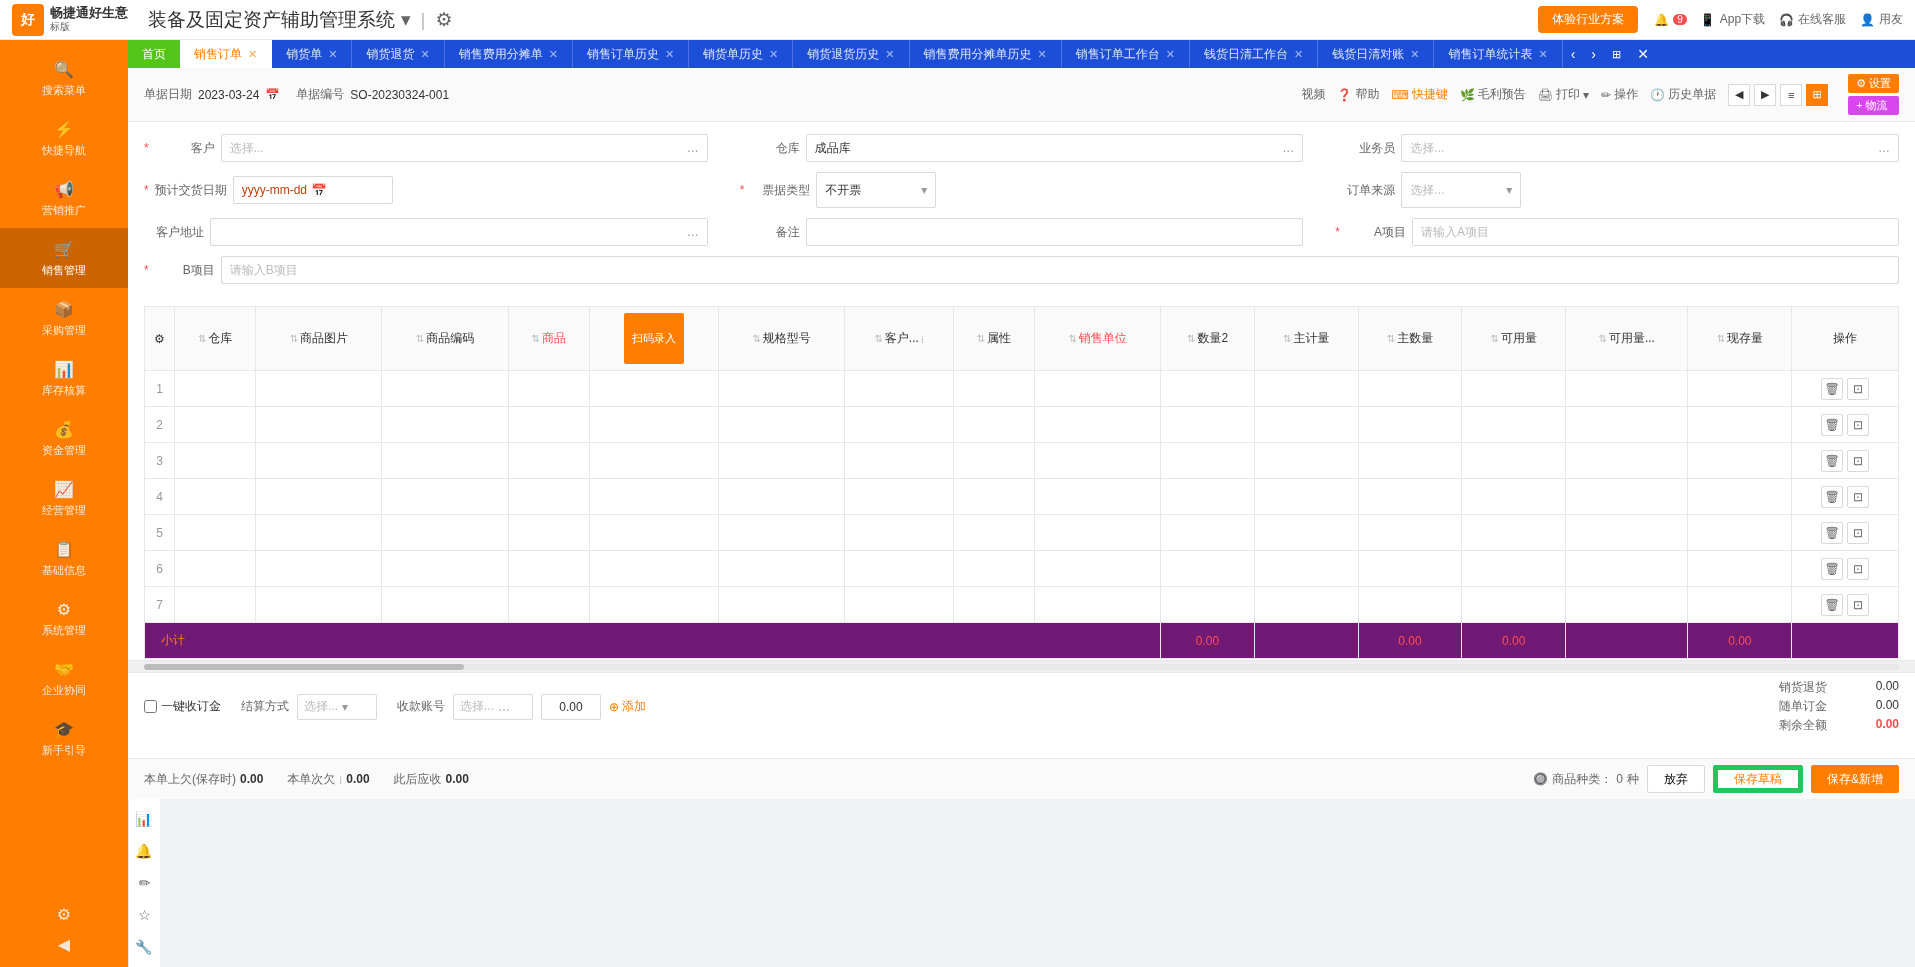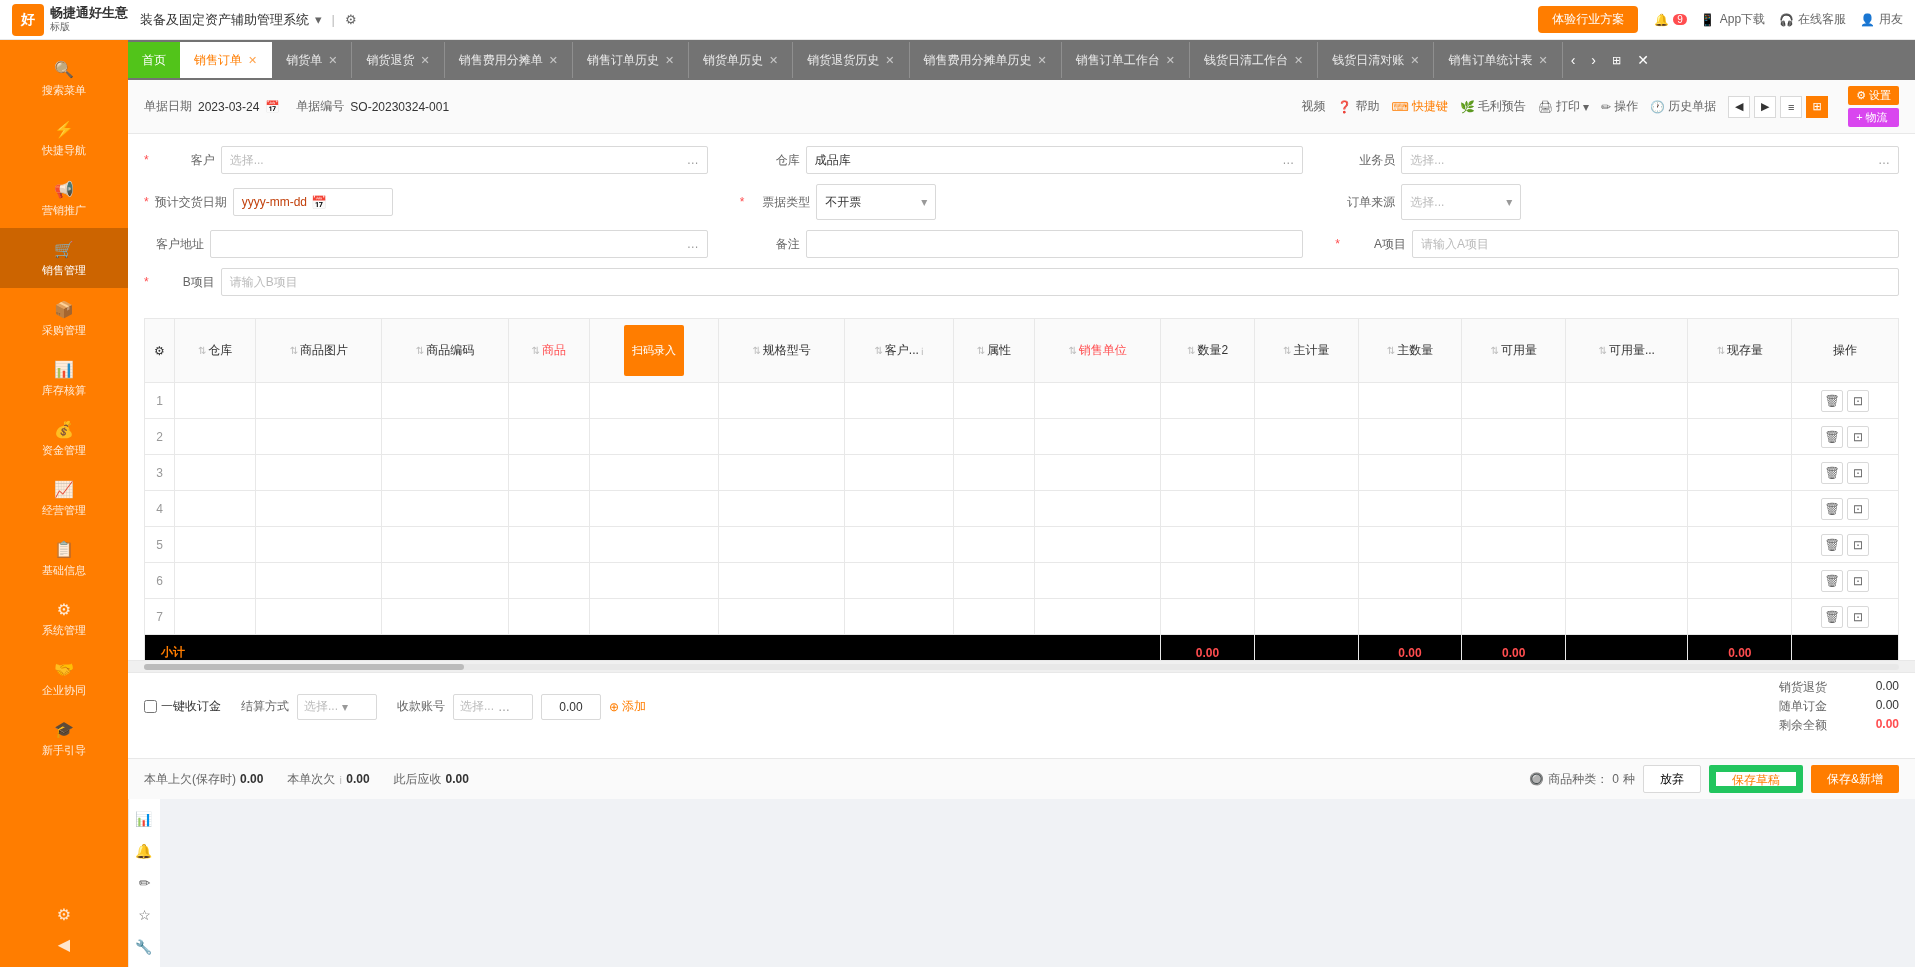--- a/index.html
+++ b/index.html
@@ -4,29 +4,29 @@
   <style>
     * { box-sizing: border-box; margin: 0; padding: 0; }
     body { font-family: 'Microsoft YaHei', Arial, sans-serif; font-size: 12px; background: #f0f2f5; color: #333; overflow: hidden; }
 
     
     .app-container { display: flex; flex-direction: column; height: 967px; width: 1915px; }
     .top-bar { height: 40px; background: #fff; display: flex; align-items: center; padding: 0 12px; border-bottom: 1px solid #e8e8e8; flex-shrink: 0; }
     .main-area { display: flex; flex: 1; overflow: hidden; }
     .sidebar { width: 128px; background: #ff7d00; display: flex; flex-direction: column; align-items: center; padding-top: 8px; flex-shrink: 0; }
     .content-area { flex: 1; display: flex; flex-direction: column; overflow: hidden; }
-    .tab-bar { height: 40px; background: #737373; display: flex; align-items: center; flex-shrink: 0; overflow: hidden; }
+    .tab-bar { height: 28px; background: #1d4ed8; display: flex; align-items: center; flex-shrink: 0; overflow: hidden; }
     .form-area { flex: 1; background: #fff; overflow-y: auto; display: flex; flex-direction: column; }
 
     
     .top-bar-logo { display: flex; align-items: center; gap: 6px; }
     .logo-icon { width: 32px; height: 32px; background: #ff7d00; border-radius: 4px; display: flex; align-items: center; justify-content: center; color: white; font-size: 14px; font-weight: bold; }
     .logo-text { font-size: 13px; color: #333; font-weight: bold; line-height: 1.2; }
     .logo-sub { font-size: 10px; color: #666; }
-    .system-title { margin-left: 12px; font-size: 13px; color: #333; display: flex; align-items: center; gap: 6px; }
+    .system-title { margin-left: 20px; font-size: 19px; color: #333; display: flex; align-items: center; gap: 6px; }
     .sys-dropdown { color: #666; cursor: pointer; }
     .top-bar-actions { margin-left: auto; display: flex; align-items: center; gap: 16px; }
     .btn-orange { background: #ff7d00; color: white; border: none; padding: 5px 14px; border-radius: 4px; cursor: pointer; font-size: 12px; }
     .top-bar-icons { display: flex; align-items: center; gap: 14px; font-size: 12px; color: #666; }
     .top-icon { display: flex; align-items: center; gap: 4px; cursor: pointer; }
     .badge { background: #ff4d4f; color: white; border-radius: 10px; padding: 0 4px; font-size: 10px; }
 
     
     .sidebar-item { display: flex; flex-direction: column; align-items: center; padding: 10px 0; width: 100%; cursor: pointer; color: rgba(255,255,255,0.85); font-size: 11px; gap: 3px; }
     .sidebar-item.active { background: rgba(0,0,0,0.2); color: white; }
@@ -76,21 +76,21 @@
 
     
     .table-container { flex: 1; overflow: auto; padding: 0 16px; }
     .data-table { width: 100%; border-collapse: collapse; font-size: 12px; }
     .data-table th { background: #fafafa; border: 1px solid #e8e8e8; padding: 6px 4px; text-align: center; color: #333; font-weight: normal; white-space: nowrap; position: sticky; top: 0; z-index: 1; }
     .data-table td { border: 1px solid #e8e8e8; padding: 4px; text-align: center; height: 36px; }
     .row-num { color: #999; width: 30px; }
     .scan-btn { background: #ff7d00; color: white; border: none; padding: 18px 8px; border-radius: 2px; font-size: 11px; cursor: pointer; }
     .table-actions { display: flex; gap: 4px; justify-content: center; }
     .table-action-btn { width: 22px; height: 22px; border: 1px solid #d9d9d9; background: white; display: flex; align-items: center; justify-content: center; cursor: pointer; border-radius: 2px; color: #666; font-size: 12px; }
-    .subtotal-row td { background: #000000; font-weight: bold; }
+    .subtotal-row td { background: #701a75; font-weight: normal; }
     .subtotal-label { color: #ff7d00; }
     .subtotal-val { color: #ff4d4f; }
     .col-header { display: flex; align-items: center; justify-content: center; gap: 2px; }
 
     
     .bottom-bar { border-top: 1px solid #e8e8e8; padding: 6px 16px; display: flex; align-items: center; gap: 16px; background: #fff; flex-shrink: 0; }
     .payment-row { display: flex; align-items: center; gap: 8px; flex: 1; }
     .checkbox-label { display: flex; align-items: center; gap: 4px; cursor: pointer; }
     .small-select { height: 26px; border: 1px solid #d9d9d9; border-radius: 2px; padding: 0 6px; font-size: 12px; color: #999; display: flex; align-items: center; gap: 4px; cursor: pointer; min-width: 80px; }
     .amount-field { height: 26px; border: 1px solid #d9d9d9; border-radius: 2px; padding: 0 6px; color: #333; min-width: 60px; display: flex; align-items: center; justify-content: center; }
@@ -98,21 +98,21 @@
     .summary-section { margin-left: auto; display: flex; flex-direction: column; gap: 2px; font-size: 12px; text-align: right; }
     .summary-row { display: flex; gap: 12px; justify-content: flex-end; }
     .summary-label { color: #666; }
     .summary-val { min-width: 60px; text-align: right; }
 
     
     .status-bar { border-top: 1px solid #e8e8e8; padding: 6px 16px; display: flex; align-items: center; gap: 24px; background: #fafafa; flex-shrink: 0; font-size: 12px; color: #666; margin-top: 18px; }
     .status-item { display: flex; align-items: center; gap: 4px; }
     .status-actions { margin-left: auto; display: flex; gap: 8px; }
     .btn-default { height: 28px; padding: 0 16px; border: 1px solid #d9d9d9; background: white; border-radius: 2px; cursor: pointer; font-size: 12px; }
-    .btn-primary-outline { height: 28px; padding: 0 16px; border: 7px solid #22c55e; color: #ff7d00; background: white; border-radius: 2px; cursor: pointer; font-size: 12px; }
+    .btn-primary-outline { height: 28px; padding: 0 16px; border: 5px solid #22c55e; color: #ff7d00; background: white; border-radius: 2px; cursor: pointer; font-size: 12px; }
     .btn-primary { height: 28px; padding: 0 16px; background: #ff7d00; color: white; border: none; border-radius: 2px; cursor: pointer; font-size: 12px; }
     .goods-count { display: flex; align-items: center; gap: 4px; cursor: pointer; }
 
     
     .right-panel { width: 32px; background: #fff; border-left: 1px solid #e8e8e8; display: flex; flex-direction: column; align-items: center; padding: 8px 0; gap: 8px; flex-shrink: 0; }
     .right-panel-icon { width: 24px; height: 24px; display: flex; align-items: center; justify-content: center; cursor: pointer; color: #666; font-size: 14px; }
 
     
     .scroll-bar-area { height: 12px; background: #f0f0f0; border-top: 1px solid #e8e8e8; display: flex; align-items: center; padding: 0 16px; }
     .scroll-track { width: 100%; height: 6px; background: #e8e8e8; border-radius: 3px; position: relative; }

